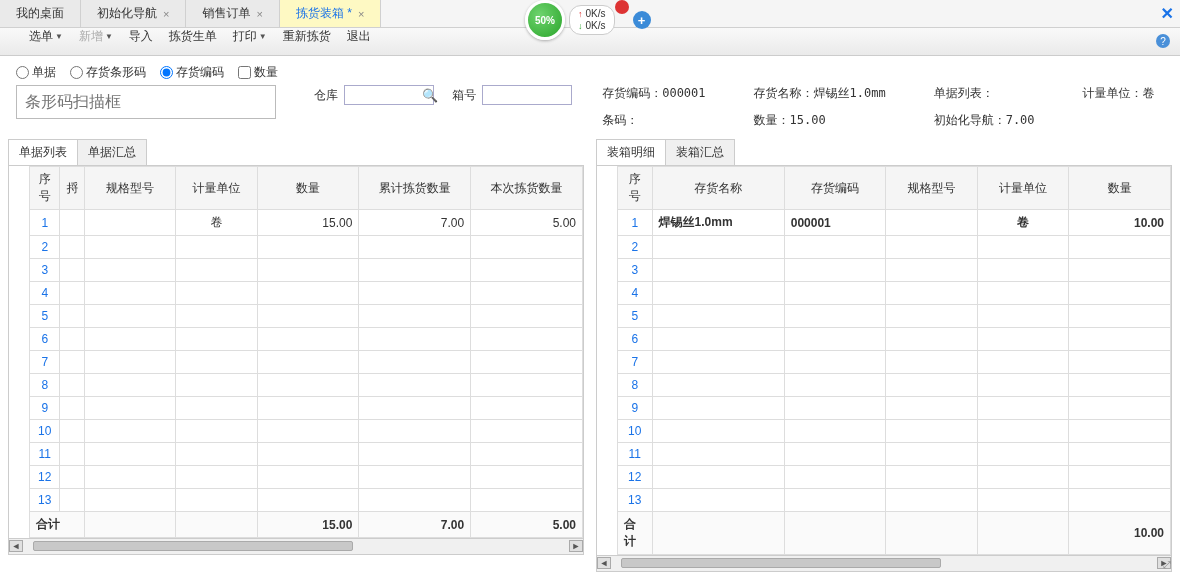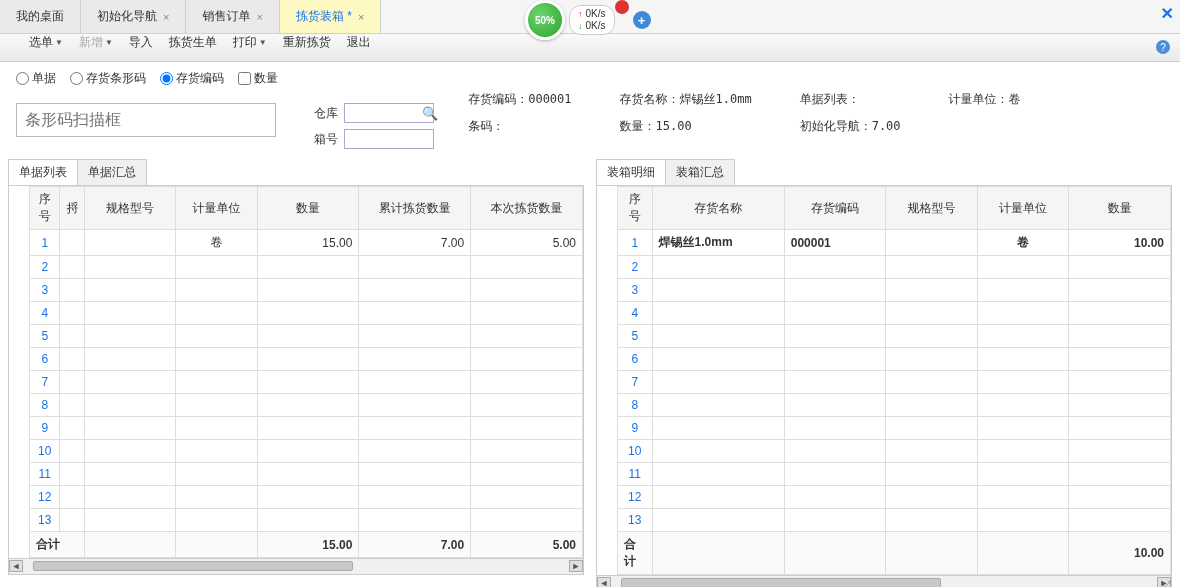--- a/index.html
+++ b/index.html
@@ -1,19 +1,19 @@
 <!DOCTYPE html>
 <html><head>
 <meta charset="utf-8">
 <style>
 * { box-sizing: border-box; margin: 0; padding: 0; }
 body { font-family: "Microsoft YaHei", Arial, sans-serif; font-size: 12px; color: #333; background: #fff; width: 1180px; height: 587px; overflow: hidden; position: relative; }
 
 
-.top-tabs { display: flex; height: 34px; border-bottom: 1px solid #d0d0d0; background: #f5f5f5; position: relative; }
+.top-tabs { display: flex; height: 28px; border-bottom: 1px solid #d0d0d0; background: #f5f5f5; position: relative; }
 .top-tab { padding: 6px 16px; border-right: 1px solid #d0d0d0; cursor: pointer; display: flex; align-items: center; gap: 6px; background: #eaeaea; }
 .top-tab.active { background: #fef9c3; color: #1a73e8; }
 .top-tab .close { color: #888; font-size: 11px; }
 .close-all { position: absolute; right: 6px; top: 4px; color: #1a73e8; font-size: 16px; font-weight: bold; cursor: pointer; }
 
 
 .net-widget { position: absolute; left: 525px; top: 0; display: flex; align-items: center; gap: 4px; z-index: 10; }
 .net-circle { width: 40px; height: 40px; border-radius: 50%; background: radial-gradient(circle at 35% 35%, #6ed36e, #2aa52a); border: 3px solid #fff; box-shadow: 0 1px 3px rgba(0,0,0,0.3); display: flex; align-items: center; justify-content: center; color: #fff; font-weight: bold; font-size: 10px; }
 .net-stats { background: #fff; border: 1px solid #ccc; border-radius: 12px; padding: 2px 8px; font-size: 10px; line-height: 12px; display: flex; flex-direction: column; }
 .net-line { display: flex; align-items: center; gap: 3px; }
@@ -29,22 +29,22 @@
 .caret { font-size: 8px; color: #555; }
 .help-icon { position: absolute; right: 10px; top: 6px; width: 14px; height: 14px; border-radius: 50%; background: #4a90d9; color: #fff; font-size: 10px; display: flex; align-items: center; justify-content: center; cursor: pointer; }
 
 
 .filter-row { padding: 8px 16px 4px; display: flex; align-items: center; gap: 14px; }
 .filter-row label { display: flex; align-items: center; gap: 3px; cursor: pointer; }
 .filter-row input[type=radio], .filter-row input[type=checkbox] { margin: 0; }
 
 
 .form-area { display: flex; padding: 0 16px 10px; gap: 30px; align-items: flex-start; }
-.barcode-box { width: 260px; height: 34px; border: 1px solid #bbb; padding: 6px 8px; font-size: 16px; color: #bbb; margin-top: 12px; }
-.form-fields { display: flex; flex-direction: column; gap: 6px; margin-top: 12px; }
+.barcode-box { width: 260px; height: 34px; border: 1px solid #bbb; padding: 6px 8px; font-size: 16px; color: #bbb; }
+.form-fields { display: flex; gap: 6px; }
 .ff-row { display: flex; align-items: center; gap: 6px; }
 .ff-label { text-align: right; width: 32px; }
 .ff-input { width: 90px; height: 20px; border: 1px solid #aac; padding: 0 4px; }
 .search-icon { color: #e8a838; cursor: pointer; font-size: 13px; margin-left: -18px; }
 .info-grid { display: grid; grid-template-columns: repeat(4, auto); column-gap: 48px; row-gap: 10px; }
 .info-item { white-space: nowrap; }
 .info-label { color: #333; }
 .info-val { font-family: "SimSun", monospace; }
 
 

